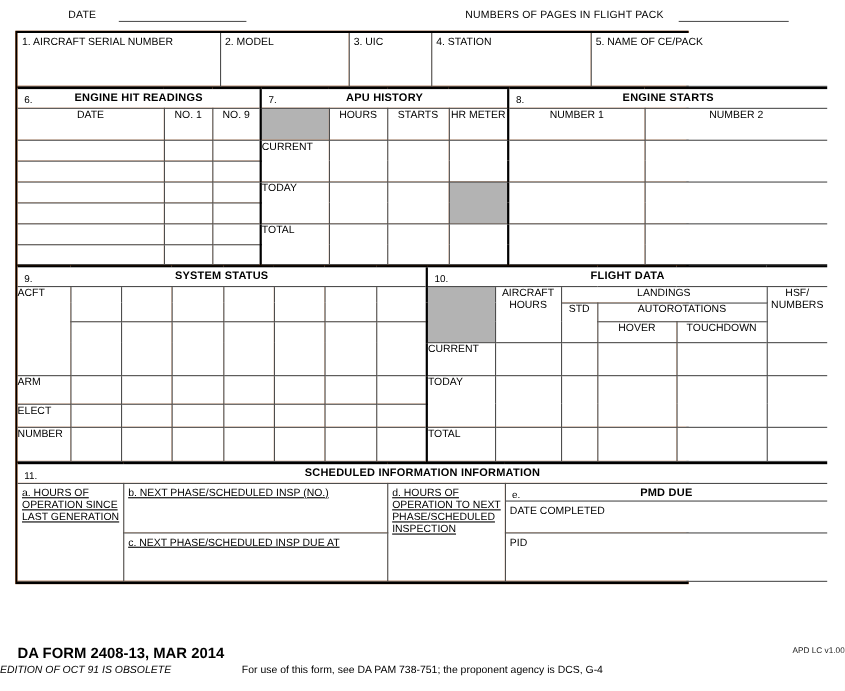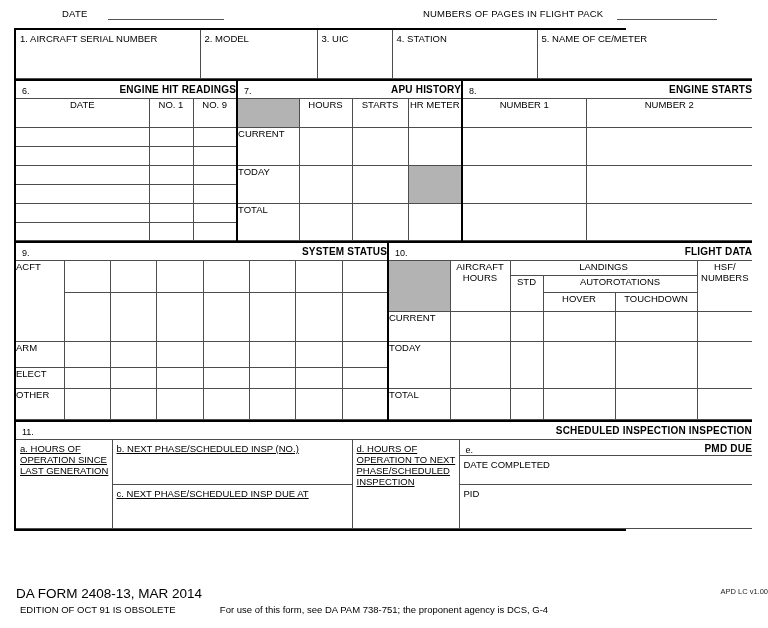--- a/index.html
+++ b/index.html
@@ -86,21 +86,21 @@
   }
   .cap-wrap {
     font-size: 9.5px;
     padding: 3px 0 0 4px;
     line-height: 11px;
     text-decoration: underline;
   }
   .sect-title {
     font-weight: bold;
     font-size: 10px;
-    text-align: right;
+    text-align: center;
     letter-spacing: .2px;
   }
   .sect-row {
     position: relative;
     height: 17px;
   }
   .sect-row .num {
     position: absolute;
     left: 3px; top: 3px;
   }
@@ -123,28 +123,29 @@
   
   .footer {
     position: absolute;
     left: 0; top: 578px;
     width: 768px; height: 50px;
   }
   #form-id {
     position: absolute;
     left: 16px; top: 8px;
     font-size: 13.5px;
-    font-weight: normal;
+    font-weight: bold;
     white-space: nowrap;
   }
   #form-edition {
     position: absolute;
-    left: 20px; top: 26px;
+    left: 0; top: 26px;
     font-size: 9.5px;
     white-space: nowrap;
+    font-style: italic;
   }
   #form-title {
     position: absolute;
     left: 0; right: 0; top: 6px;
     text-align: center;
     font-size: 16px;
     font-weight: bold;
     letter-spacing: .1px;
   }
   #form-subtitle {
@@ -205,21 +206,21 @@
         </td>
         <td class="nob-t">
           <div class="cap">
             <span>4.</span>
             <span>STATION</span>
           </div>
         </td>
         <td class="nob-t nob-r">
           <div class="cap">
             <span>5.</span>
-            <span>NAME OF CE/METER</span>
+            <span>NAME OF CE/PACK</span>
           </div>
         </td>
       </tr>
     </tbody>
       </table>
 
     <table class="grid">
       <colgroup>
 
         <col style="width:133px">
@@ -441,21 +442,21 @@
         <td></td>
         <td></td>
         <td></td>
         <td></td>
         <td></td>
         <td></td>
         <td></td>
       </tr>
 
       <tr style="height:31px">
-        <td class="rowlab nob-l">OTHER</td>
+        <td class="rowlab nob-l">NUMBER</td>
         <td></td>
         <td></td>
         <td></td>
         <td></td>
         <td></td>
         <td></td>
         <td></td>
 
         <td class="rowlab thick-l">TOTAL</td>
         <td></td>
@@ -473,21 +474,21 @@
           <col style="width:240px">
         <col style="width:107px">
           <col style="width:293px">
       </colgroup>
 
       <tbody>
           <tr>
         <td colspan="4" class="thick-t nob-l nob-r">
           <div class="sect-row">
             <span class="num">11.</span>
-            <span class="sect-title">SCHEDULED INSPECTION INSPECTION</span>
+            <span class="sect-title">SCHEDULED INFORMATION INFORMATION</span>
           </div>
         </td>
       </tr>
 
       <tr style="height:44px">
         <td rowspan="2" class="nob-l">
           <div class="cap-wrap">a.  HOURS OF OPERATION SINCE LAST GENERATION</div>
         </td>
         <td>
           <div class="cap-wrap">b.  NEXT PHASE/SCHEDULED INSP (NO.)</div>

